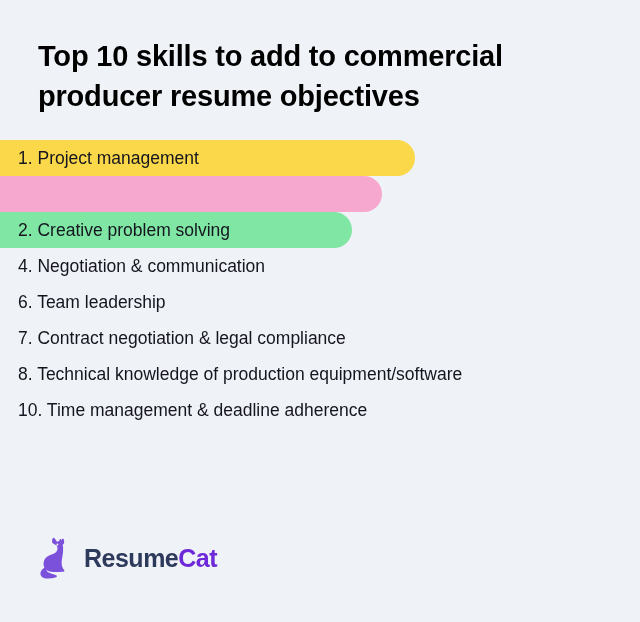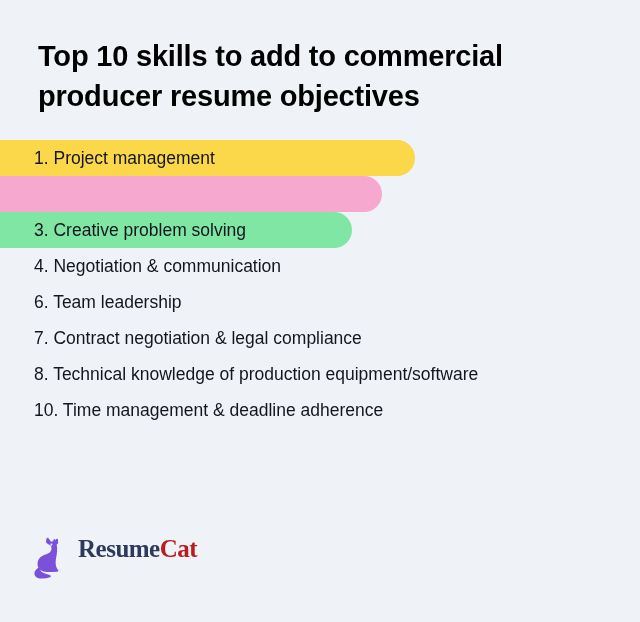--- a/index.html
+++ b/index.html
@@ -59,74 +59,74 @@
     top: 0;
     height: 36px;
     border-top-right-radius: 18px;
     border-bottom-right-radius: 18px;
     z-index: 0;
   }
 
   .skill-text {
     position: relative;
     z-index: 1;
-    padding-left: 34px;
+    padding-left: 18px;
     font-size: 17.5px;
     line-height: 36px;
     color: #15151f;
     white-space: nowrap;
     text-align: right;
   }
 
   .logo {
     position: absolute;
-    left: 32px;
+    left: 38px;
     top: 536px;
     display: flex;
-    font-family: Liberation Serif, serif;
+    align-items: center;
   }
 
   .logo-mark {
     width: 40px;
     height: 44px;
     display: block;
     flex: 0 0 auto;
   }
 
   .logo-wordmark {
     margin-left: 6px;
     font-size: 25px;
     font-weight: bold;
     letter-spacing: -0.5px;
     line-height: 1;
     display: flex;
     align-items: baseline;
   }
 
   .logo-word-resume { color: #2e3a5c; }
-  .logo-word-cat { color: #b91c1c; }
+  .logo-word-cat { color: #6d28d9; }
 </style>
 </head>
 <body>
 
 <div class="page">
 
   <h1 class="title">Top 10 skills to add to commercial producer resume objectives</h1>
 
   <ul class="skills-list" id="skills-list">
       <li class="skill-item">
         <span class="skill-highlight" style="background: rgb(250, 216, 73); width: 415px;"></span>
         <span class="skill-text">1. Project management</span>
       </li>
       <li class="skill-item">
         <span class="skill-highlight" style="background: rgb(247, 168, 207); width: 382px;"></span>
       </li>
       <li class="skill-item">
         <span class="skill-highlight" style="background: rgb(127, 230, 163); width: 352px;"></span>
-        <span class="skill-text">3. Creative problem solving</span>
+        <span class="skill-text">2. Creative problem solving</span>
       </li>
       <li class="skill-item">
         <span class="skill-text">4. Negotiation &amp; communication</span>
       </li>
       <li class="skill-item">
         <span class="skill-text">6. Team leadership</span>
       </li>
       <li class="skill-item">
         <span class="skill-text">7. Contract negotiation &amp; legal compliance</span>
       </li>

